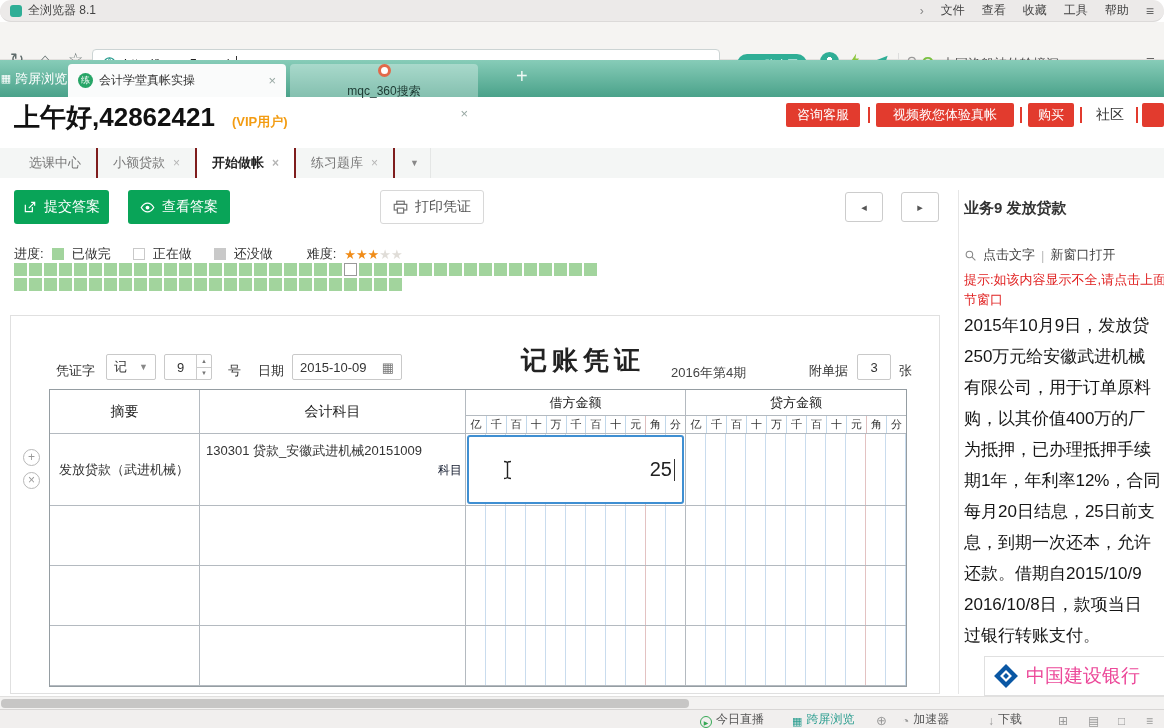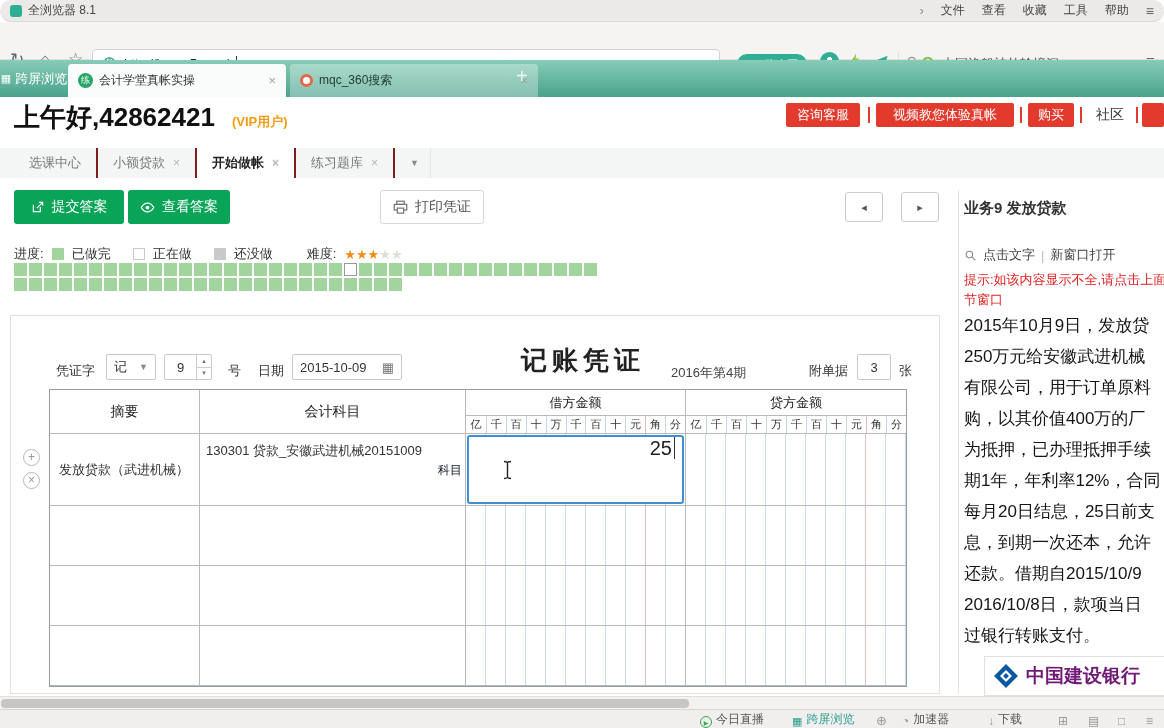--- a/index.html
+++ b/index.html
@@ -31,21 +31,21 @@
   #toolbar-menu { position:absolute; left:1146px; top:30px; font-size:15px; color:#666; }
 
   
   #tabbar { position:absolute; left:0; top:60px; width:1164px; height:37px;
     background:linear-gradient(180deg,#87ccb8 0%,#4aa28a 100%); }
   #cross-label { position:absolute; left:0; top:60px; width:68px; height:37px; display:flex; align-items:center;
     justify-content:center; gap:4px; color:#fff; font-size:13px; }
   .btab { position:absolute; top:64px; height:33px; border-radius:4px 4px 0 0; display:flex; align-items:center;
     padding:0 10px; gap:6px; font-size:12px; }
   .btab.active { left:68px; width:218px; background:#fafbfb; color:#333; }
-  .btab.inactive { left:290px; width:248px; background:rgba(255,255,255,0.32); color:#1d3a33; }
+  .btab.inactive { left:290px; width:188px; background:rgba(255,255,255,0.32); color:#1d3a33;flex-direction:column; }
   .tab-badge { width:15px; height:15px; border-radius:50%; background:#27a567; color:#fff; font-size:9px;
     display:flex; align-items:center; justify-content:center; flex:none; }
   .tab-ring { width:13px; height:13px; border-radius:50%; border:3px solid #e2694a; background:#fff; flex:none; }
   .tab-close { margin-left:auto; color:#98a8a3; font-size:13px; }
   #newtab { position:absolute; left:516px; top:65px; font-size:20px; color:#eef8f4; }
 
   
   #greeting { position:absolute; left:14px; top:100px; font-size:26px; font-weight:bold; color:#111; }
   #vip { position:absolute; left:232px; top:113px; font-size:13px; font-weight:bold; color:#f39c12; }
   .redbtn { position:absolute; top:103px; height:24px; background:#e23b2e; color:#fff; font-size:13px;
@@ -120,33 +120,33 @@
   .digit-strip span:first-child { border-left:none; }
   .digit-strip span:nth-child(10) { border-left-color:#dfc0c0; }
   .amt { background-image:
       linear-gradient(to right, transparent 0 179px, #e3c2c2 179px 180px, transparent 180px),
       repeating-linear-gradient(to right, transparent 0 19px, #c9dcee 19px 20px); }
   .summary-cell { display:flex; align-items:center; padding:0 9px; font-size:13px; color:#333; }
   .account-cell { padding:7px 6px; font-size:13px; color:#333; line-height:20px; }
   .account-text { width:206px; }
   .account-tag { position:absolute; right:3px; top:50%; transform:translateY(-50%); font-size:12px; color:#0f172a; }
   .focus-box { position:absolute; inset:1px; background:#fff; border:2px solid #3f8fd2; border-radius:3px;
-    display:flex; justify-content:flex-end; padding-right:7px; font-size:20px; color:#222; }
+    display:flex; align-items:center; justify-content:flex-end; padding-right:7px; font-size:20px; color:#222; }
   .input-caret { width:1px; height:22px; background:#333; margin-left:2px; }
   .ibeam { position:absolute; left:36px; top:50%; transform:translateY(-50%); }
 
   
   #side-divider { position:absolute; left:958px; top:190px; width:1px; height:504px; background:#e6e6e6; }
   #side-links { position:absolute; left:964px; top:246px; display:flex; align-items:center; gap:6px; font-size:13px; color:#444; white-space:nowrap; }
   #side-tip { position:absolute; left:964px; top:270px; font-size:13px; line-height:20px; color:#e01f1f; white-space:nowrap; }
   #desc-lines { position:absolute; left:964px; top:310px; }
   .desc-line { white-space:nowrap; font-size:17px; line-height:31px; color:#151515; }
   #bank-box { position:absolute; left:984px; top:656px; width:190px; height:40px; background:#fff; border:1px solid #e0e0e0;
     display:flex; align-items:center; gap:7px; padding:0 8px; }
-  #bank-name { font-size:19px; font-weight:bold; color:#701a75; white-space:nowrap; }
+  #bank-name { font-size:19px; font-weight:normal; color:#ec4899; white-space:nowrap; }
 
   
   #hscroll { position:absolute; left:0; top:696px; width:1164px; height:13px; background:#f3f2f1; border-top:1px solid #e1e0df; }
   #hscroll-thumb { position:absolute; left:1px; top:2px; width:688px; height:9px; background:#c7c6c5; border-radius:4px; }
   #statusbar { position:absolute; left:0; top:709px; width:1164px; height:19px; background:#f1efee; border-top:1px solid #d8d6d5; }
   .st-item { position:absolute; top:1px; height:17px; display:flex; align-items:flex-end; gap:4px; font-size:12px; color:#555; cursor:pointer; }
   .play-circle { width:12px; height:12px; border:1px solid #35a854; border-radius:50%; color:#35a854; font-size:6px;
     display:flex; align-items:center; justify-content:center; }
   .teal-text { color:#2a9d8f; }
   .st-icon { color:#999; font-size:12px; }
@@ -248,21 +248,21 @@
           <span class="close">×</span>
         </div>
         <div class="subtab">
           <span>练习题库</span>
           <span class="close">×</span>
         </div>
       </div>
   </div>
   <span class="subtab-caret" style="position:absolute;left:399px;top:148px;height:30px;">▼</span>
 
-  <div class="greenbtn" style="left:14px;width:110px;">
+  <div class="greenbtn" style="left:14px;width:95px;">
     <svg width="14" height="14" viewBox="0 0 24 24">
         <path d="M4 8v12h12V12" fill="none" stroke="#fff" stroke-width="2"></path>
         <path d="M10 14L20 4M14 4h6v6" stroke="#fff" stroke-width="2" fill="none"></path>
       </svg>
     <span>提交答案</span>
   </div>
   <div class="greenbtn" style="left:128px;width:102px;">
     <svg width="15" height="15" viewBox="0 0 24 24">
         <path d="M12 5C6 5 2 12 2 12s4 7 10 7 10-7 10-7-4-7-10-7z" fill="none" stroke="#fff" stroke-width="2"></path>
         <circle cx="12" cy="12" r="3" fill="#fff"></circle>

